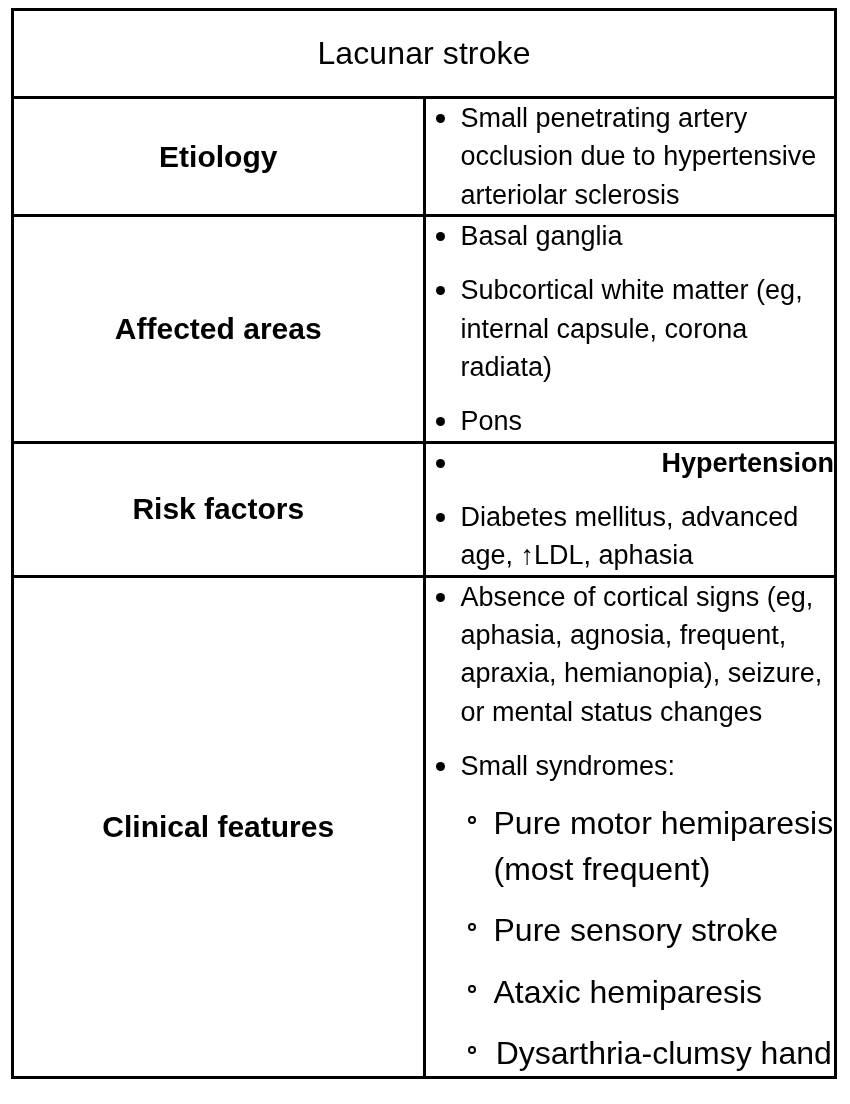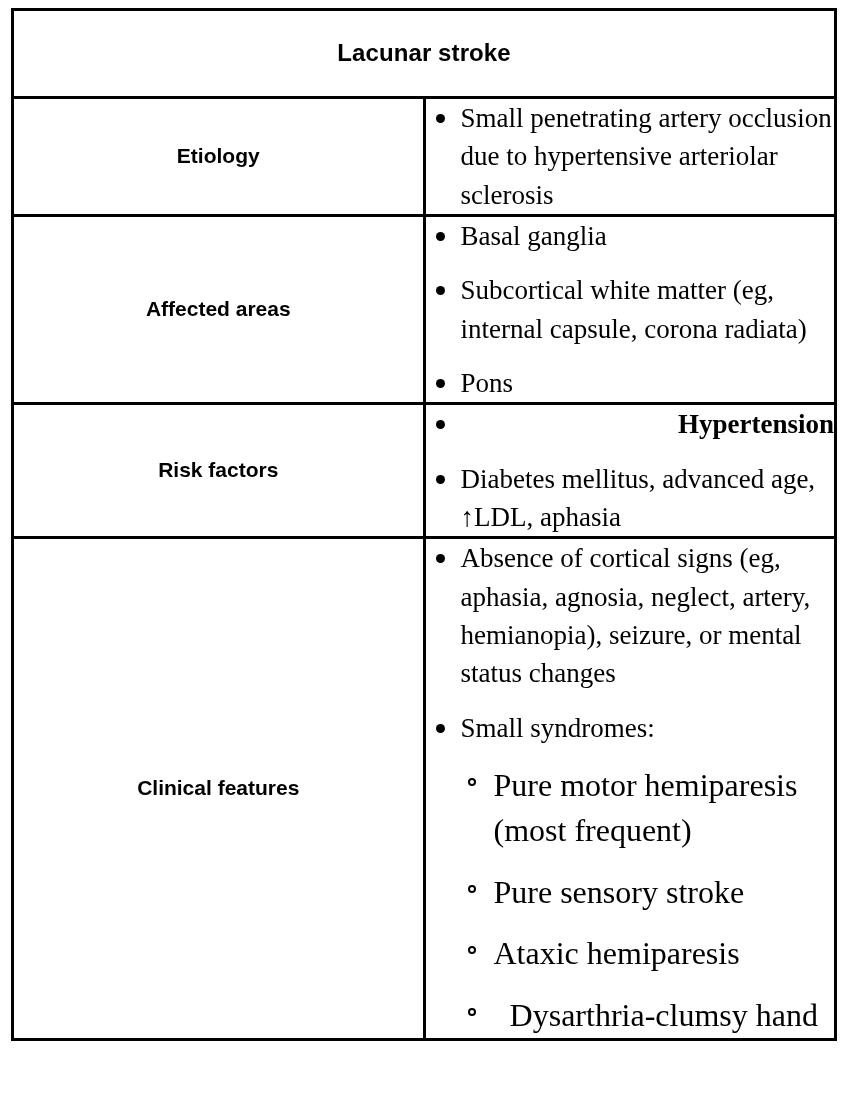--- a/index.html
+++ b/index.html
@@ -45,55 +45,54 @@
     vertical-align: middle;
   }
 
   
   .title-cell {
     text-align: center;
     height: 85px;
     padding: 6px 10px 10px 10px;
   }
   .title-text {
-    font-size: 24px;
-    font-weight: bold;
+    font-size: 32px;
+    font-weight: normal;
     letter-spacing: 0.1px;
     line-height: 1.2;
   }
 
   
   .label-cell {
     width: 180px;
     text-align: center;
     padding: 10px 6px;
   }
   .label-text {
-    font-size: 21px;
+    font-size: 30px;
     font-weight: bold;
     line-height: 1.38;
   }
 
   
   .content-cell {
     padding: 16px 14px 16px 18px;
   }
 
   ul.bullets {
     list-style: none;
     margin: 0;
     padding: 0;
   }
   ul.bullets > li.bullet {
     position: relative;
     padding-left: 35px;
     margin: 0 0 16px 0;
     font-size: 27px;
     line-height: 1.42;
-    font-family: Liberation Serif, serif;
   }
   ul.bullets > li.bullet:last-child {
     margin-bottom: 0;
   }
   ul.bullets > li.bullet > .disc-marker {
     position: absolute;
     left: 10px;
     top: 15px;
     width: 9px;
     height: 9px;
@@ -210,21 +209,21 @@
         </tr>
 
         <tr>
           <td class="label-cell">
             <div class="label-text">Clinical features</div>
           </td>
           <td class="content-cell">
             <ul class="bullets">
               <li class="bullet">
                 <span class="disc-marker"></span>
-                <span class="bullet-text">Absence of cortical signs (eg, aphasia, agnosia, neglect, artery, hemianopia), seizure, or mental status changes</span>
+                <span class="bullet-text">Absence of cortical signs (eg, aphasia, agnosia, frequent, apraxia, hemianopia), seizure, or mental status changes</span>
               </li>
               <li class="bullet">
                 <span class="disc-marker"></span>
                 <span class="bullet-text">Small syndromes:</span>
 
                 <ul class="subbullets sub-indent">
                   <li class="subbullet">
                     <span class="circle-marker"></span>
                     <span class="bullet-text">Pure motor hemiparesis (most frequent)</span>
                   </li>

